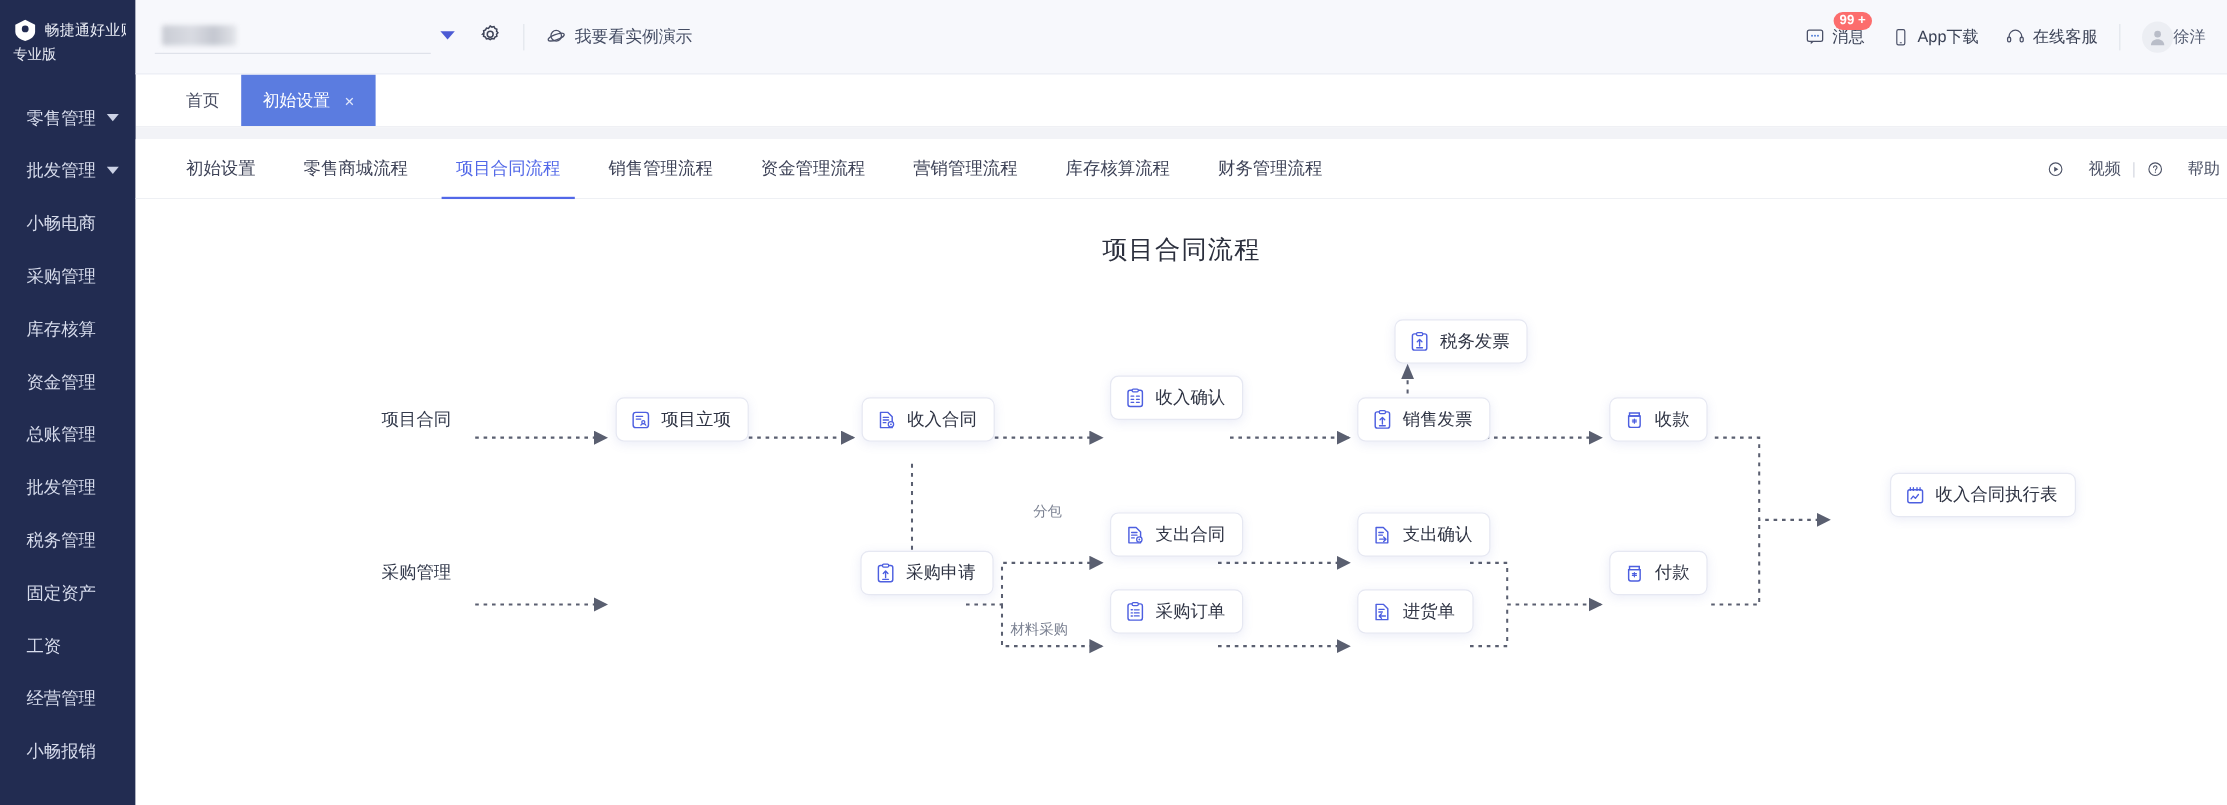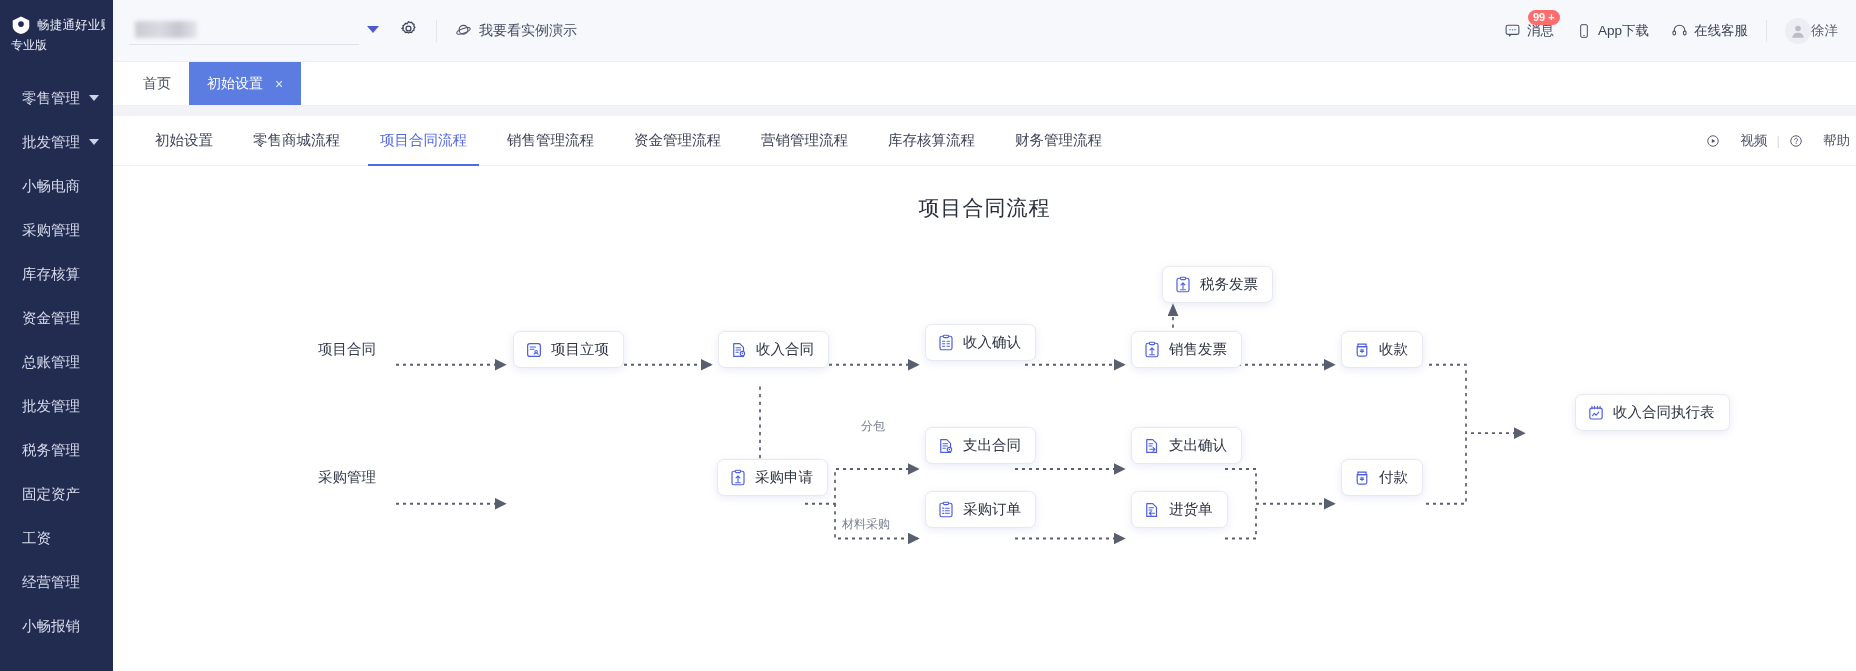--- a/index.html
+++ b/index.html
@@ -88,21 +88,21 @@
   }
   .avatar {
     width: 26px; height: 26px; border-radius: 50%; background: #eceef3;
     display: flex; align-items: center; justify-content: center; flex: 0 0 26px;
   }
   .uname { color:#555d72; font-size: 13.5px; }
 
   
   .tabstrip {
     height: 44px; background: #fff; border-bottom: 1px solid #eff0f4;
-    display: flex; align-items: stretch; padding-left: 12px;
+    display: flex; align-items: stretch; padding-left: 24px;
   }
   .tab {
     display: flex; align-items: center; padding: 0 18px; font-size: 14px;
     color: #4a4f63; cursor: pointer; white-space: nowrap;
   }
   .tab.active {
     background: #5b7ce0; color: #fff;
   }
   .tab .x {
     margin-left: 12px; font-size: 14px; color: #e3e9fb; line-height: 1;
@@ -404,21 +404,21 @@
       <div class="node" style="left:605px; top:165px;">
         <svg viewBox="0 0 24 24" width="18" height="18">
           <path d="M5 3.5h8l5 5v12H5z" fill="none" stroke="#4d5fe0" stroke-width="1.6" stroke-linejoin="round"></path>
           <path d="M8 9h6M8 12h6M8 15h3" stroke="#4d5fe0" stroke-width="1.4" stroke-linecap="round"></path>
           <circle cx="16.6" cy="16.8" r="3" fill="#fff" stroke="#4d5fe0" stroke-width="1.4"></circle>
           <circle cx="16.6" cy="16.8" r="1" fill="#4d5fe0"></circle>
         </svg>
         <span>收入合同</span>
       </div>
 
-      <div class="node" style="left:812px; top:158px;justify-content:flex-end;">
+      <div class="node" style="left:812px; top:147px;justify-content:flex-end;">
         <svg viewBox="0 0 24 24" width="18" height="18">
           <rect x="4" y="3" width="16" height="18" rx="2.4" fill="none" stroke="#4d5fe0" stroke-width="1.6"></rect>
           <rect x="8.6" y="1.6" width="6.8" height="3.2" rx="1.2" fill="#fff" stroke="#4d5fe0" stroke-width="1.4"></rect>
           <path d="M7.4 9.6h3M7.4 13h3M7.4 16.4h3" stroke="#4d5fe0" stroke-width="1.4" stroke-linecap="round"></path>
           <path d="M13.4 9.6h3.2M13.4 13h3.2M13.4 16.4h3.2" stroke="#4d5fe0" stroke-width="1.4" stroke-linecap="round"></path>
         </svg>
         <span>收入确认</span>
       </div>
 
       <div class="node" style="left:1018px; top:100px;margin-left:31px;">

